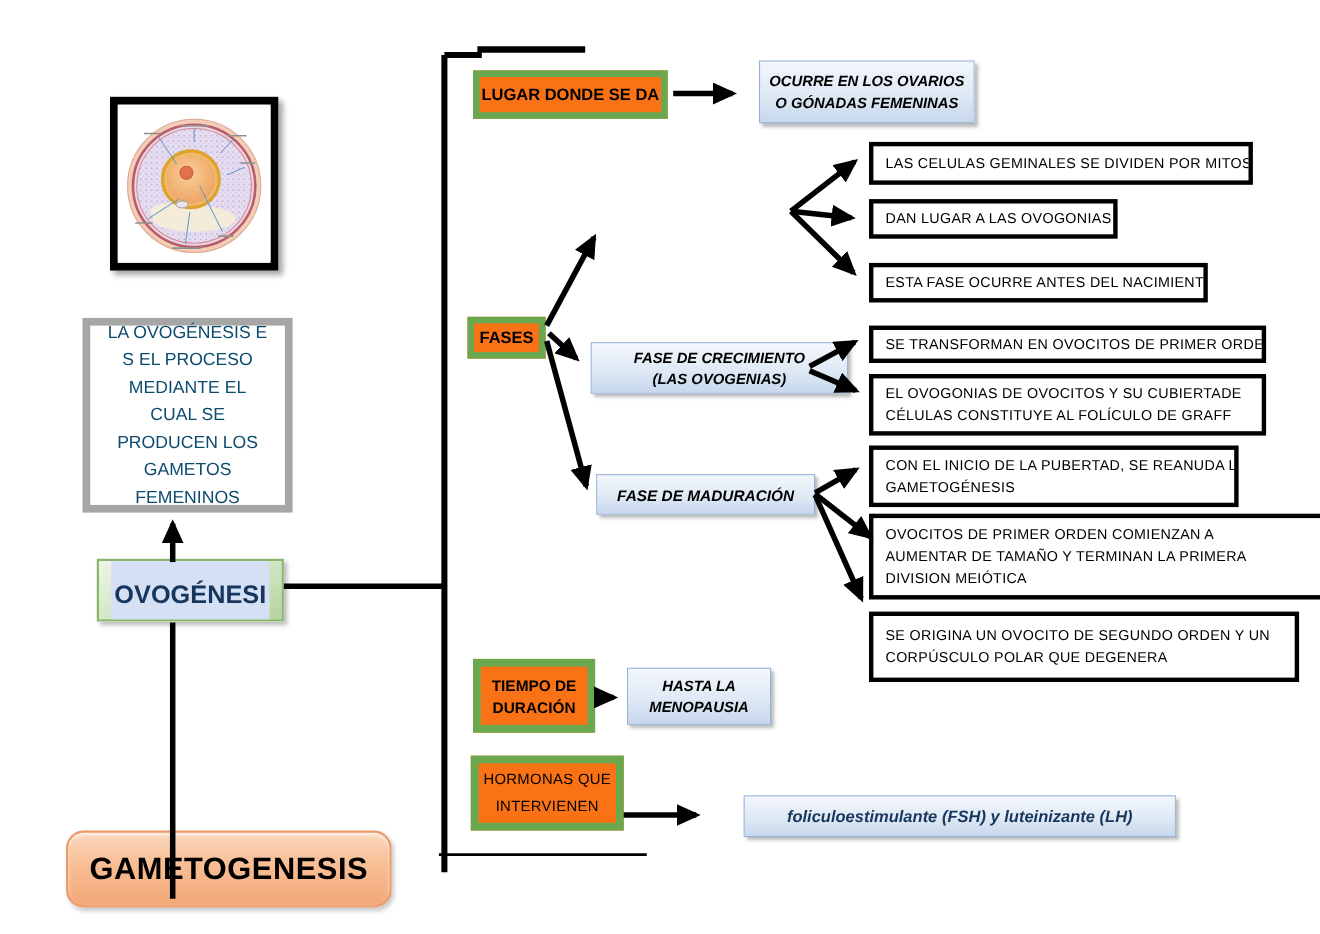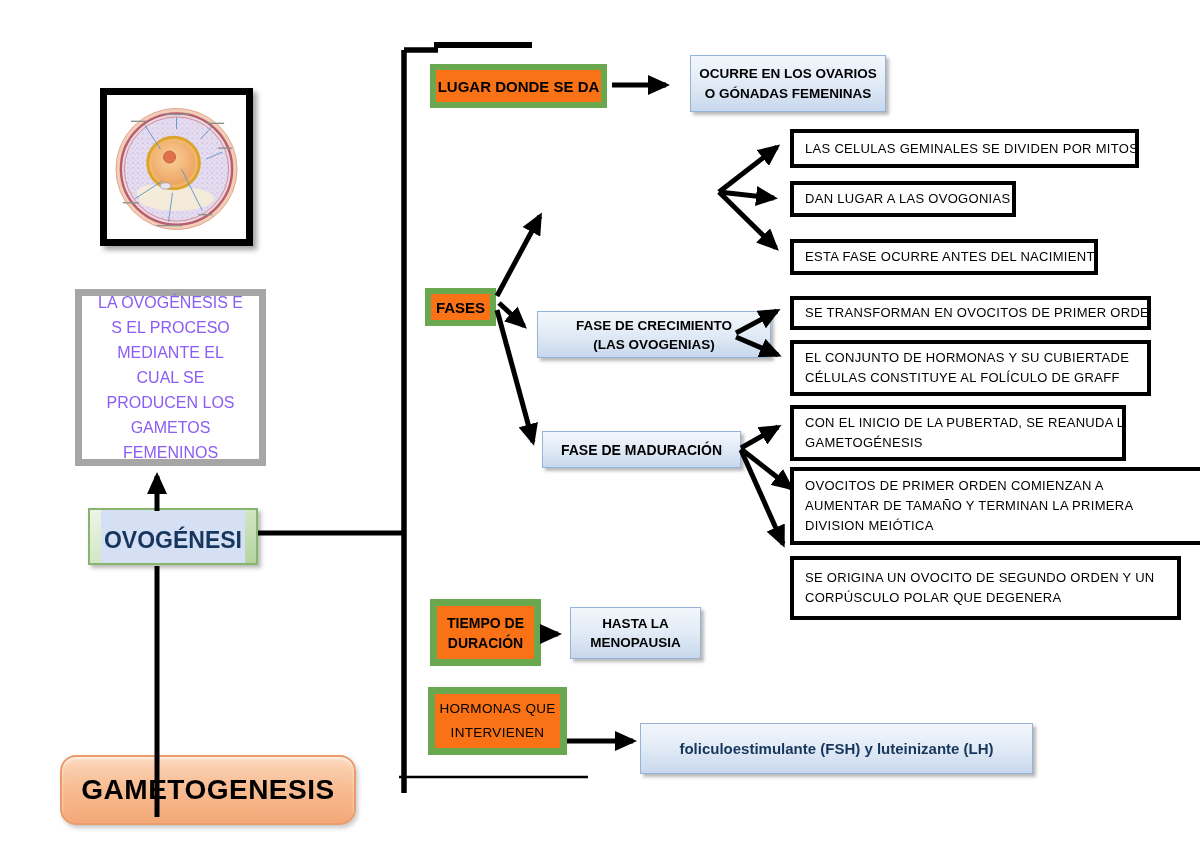--- a/index.html
+++ b/index.html
@@ -8,21 +8,21 @@
   .overlay{position:absolute;left:0;top:0;width:1200px;height:849px;z-index:6;pointer-events:none;}
 
   
   .ovum-frame{left:100px;top:88px;width:153px;height:158px;border:7px solid #000;background:#fff;
               box-shadow:4px 4px 5px rgba(0,0,0,.35);z-index:2;}
   .ovum-frame svg{width:100%;height:100%;display:block;}
 
   
   .def-box{left:75px;top:289px;width:191px;height:177px;border:7px solid #a6a6a6;background:#fff;
            display:flex;flex-direction:column;justify-content:center;align-items:center;
-           color:#8b5cf6;font-size:16px;line-height:25px;text-align:center;z-index:2;}
+           color:#0c4a6e;font-size:16px;line-height:25px;text-align:center;z-index:2;}
   .def-box .line{white-space:nowrap;}
 
   
   .ovo-box{left:88px;top:508px;width:170px;height:57px;border:2px solid #88b56b;
            background:linear-gradient(160deg,#eef5e8 0%,#d5e8c7 45%,#b4d4a0 100%);
            box-shadow:3px 3px 4px rgba(140,140,140,.6);overflow:hidden;text-align:center;
            font-weight:bold;font-size:23px;line-height:28px;color:#17365d;z-index:3;}
   .ovo-box .hl{background:#d6e0f5;padding:16px 3px;display:inline-block;}
 
   
@@ -41,27 +41,27 @@
   .t-tiempo{left:430px;top:599px;width:111px;height:67px;border-width:7px;font-size:14px;line-height:20px;}
   .t-hormonas{left:428px;top:687px;width:139px;height:68px;border-width:7px;font-weight:normal;
               font-size:13.5px;line-height:24px;letter-spacing:.3px;}
 
   
   .blue-node{border:1.5px solid #95b3d7;
              background:linear-gradient(180deg,#f3f7fc 0%,#dfe9f5 55%,#c7d7ec 100%);
              box-shadow:3px 3px 3px rgba(130,130,130,.55);
              display:flex;flex-direction:column;align-items:center;justify-content:center;
              text-align:center;font-weight:bold;z-index:4;}
-  .blue-node .line{white-space:nowrap;}
+  .blue-node .line{white-space:nowrap;font-style:italic;}
   .n-ocurre{left:690px;top:55px;width:196px;height:57px;font-size:13.5px;line-height:20px;}
   .n-mult{left:548px;top:152px;width:169px;height:79px;font-size:15px;line-height:31px;}
   .n-crec{left:537px;top:311px;width:234px;height:47px;font-size:13.5px;line-height:19px;}
   .n-madur{left:542px;top:431px;width:199px;height:37px;font-size:14px;}
   .n-meno{left:570px;top:607px;width:131px;height:52px;font-size:13.5px;line-height:19px;}
-  .n-fsh{left:640px;top:723px;width:393px;height:51px;font-size:15px;color:#17365d;}
+  .n-fsh{left:676px;top:723px;width:393px;height:38px;font-size:15px;color:#17365d;}
 
   
   .fact-box{border:4px solid #000;background:#fff;display:flex;flex-direction:column;justify-content:center;
             padding:3px 11px;font-size:13px;letter-spacing:.3px;line-height:20px;overflow:hidden;z-index:4;}
   .fact-box .line{white-space:nowrap;}
   .f-mitosis{left:790px;top:129px;width:349px;height:39px;}
   .f-ovogonias{left:790px;top:181px;width:226px;height:36px;}
   .f-nacimiento{left:790px;top:239px;width:308px;height:36px;}
   .f-primer{left:790px;top:296px;width:361px;height:34px;}
   .f-foliculo{left:790px;top:340px;width:361px;height:56px;}
@@ -217,21 +217,21 @@
   <div class="abs fact-box f-ovogonias">
     <div class="line">DAN LUGAR A LAS OVOGONIAS</div>
   </div>
   <div class="abs fact-box f-nacimiento">
     <div class="line">ESTA FASE OCURRE ANTES DEL NACIMIENTO</div>
   </div>
   <div class="abs fact-box f-primer">
     <div class="line">SE TRANSFORMAN EN OVOCITOS DE PRIMER ORDEN</div>
   </div>
   <div class="abs fact-box f-foliculo">
-    <div class="line">EL CONJUNTO DE HORMONAS Y SU CUBIERTADE</div>
+    <div class="line">EL OVOGONIAS DE OVOCITOS Y SU CUBIERTADE</div>
     <div class="line">CÉLULAS CONSTITUYE AL FOLÍCULO DE GRAFF</div>
   </div>
   <div class="abs fact-box f-pubertad">
     <div class="line">CON EL INICIO DE LA PUBERTAD, SE REANUDA LA</div>
     <div class="line">GAMETOGÉNESIS</div>
   </div>
   <div class="abs fact-box f-meiotica">
     <div class="line">OVOCITOS DE PRIMER ORDEN COMIENZAN A</div>
     <div class="line">AUMENTAR DE TAMAÑO Y TERMINAN LA PRIMERA</div>
     <div class="line">DIVISION MEIÓTICA</div>

